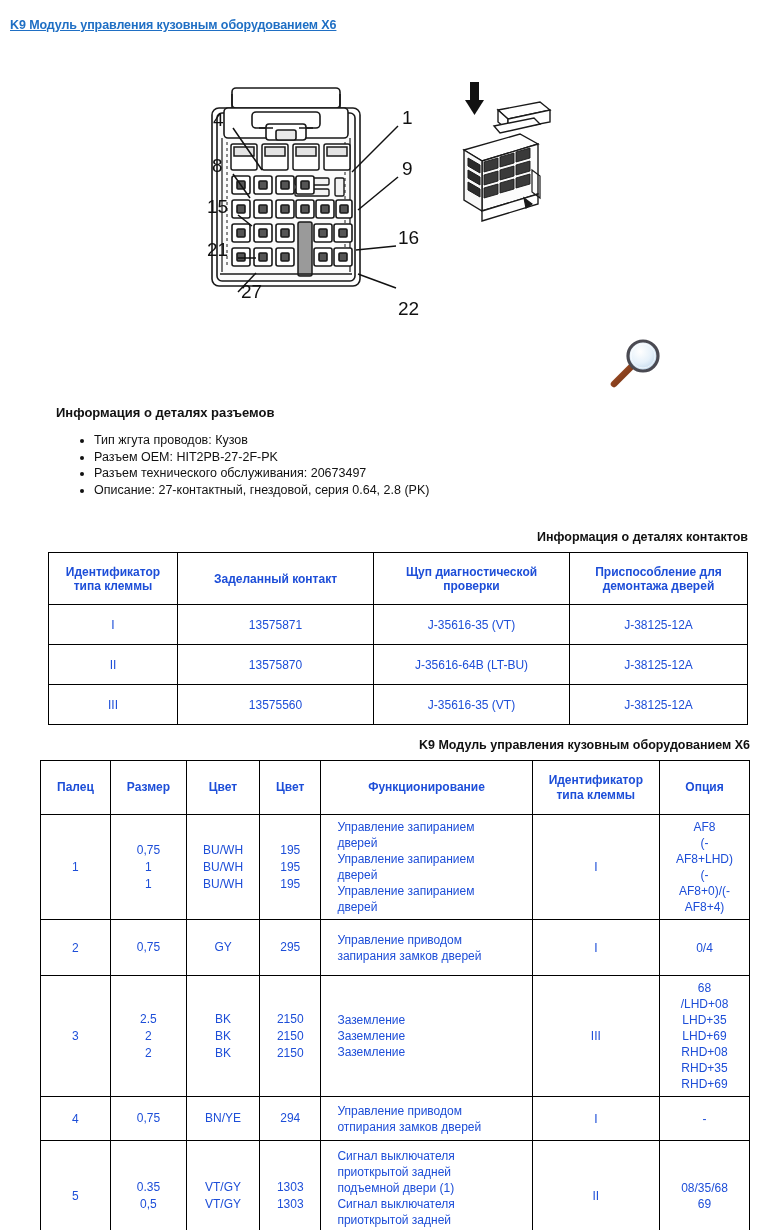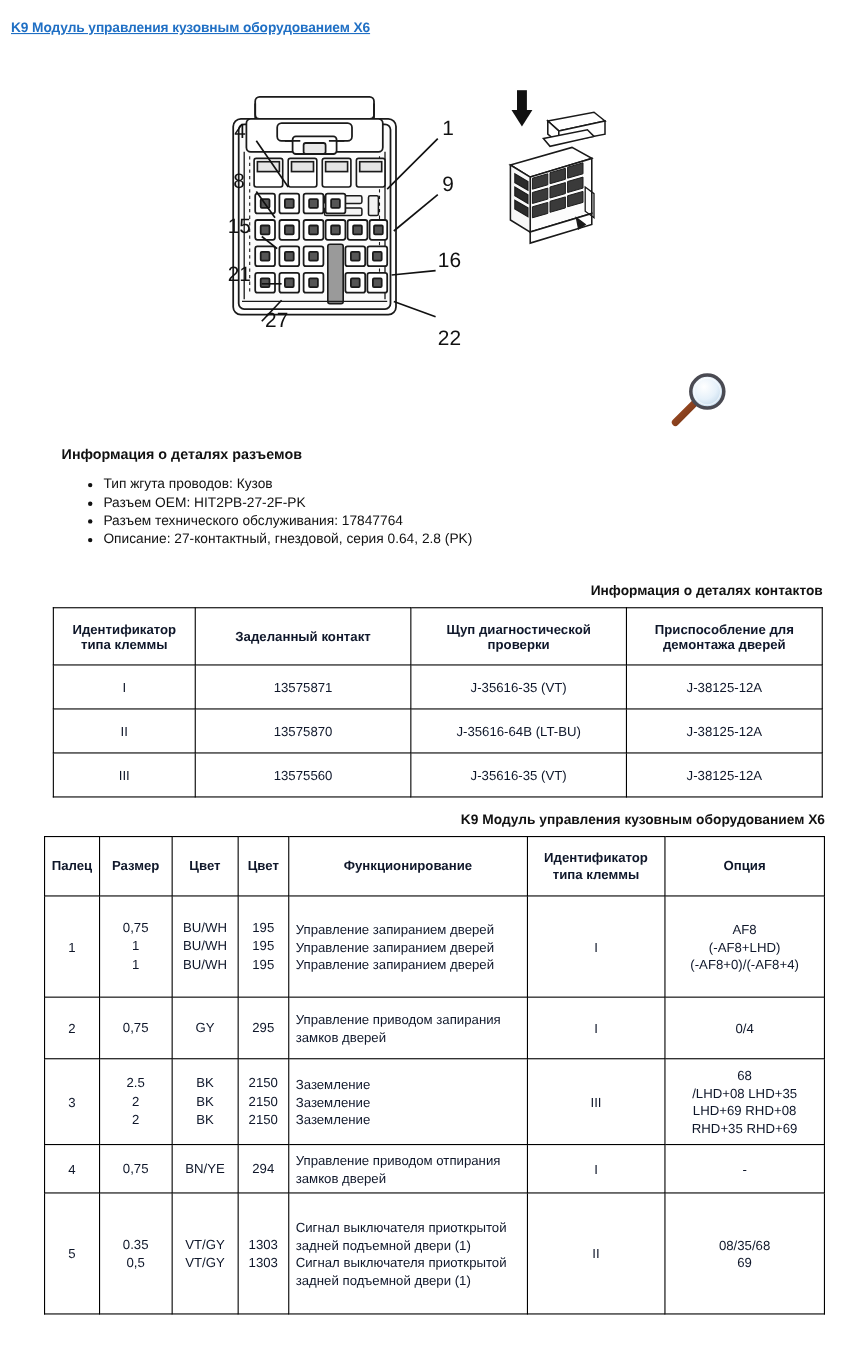--- a/index.html
+++ b/index.html
@@ -84,23 +84,23 @@
     color: #111;
     margin-bottom: 8px;
   }
   table.doc {
     border-collapse: collapse;
     width: 100%;
     background: #fff;
   }
   table.doc td, table.doc th {
     border: 1.6px solid #000;
-    padding: 4px 6px;
+    padding: 4px 16px;
     font-size: 12px;
-    color: #0f172a;
+    color: #1d4ed8;
     vertical-align: middle;
   }
   table.doc th {
     font-weight: bold;
     text-align: center;
   }
 
   
   .contacts-block {
     position: absolute;
@@ -318,21 +318,21 @@
     <line x1="10" y1="48" x2="31" y2="27" stroke="url(#handg)" stroke-width="6.5" stroke-linecap="round"></line>
     <circle cx="39" cy="20" r="15" fill="url(#lensg)" stroke="#4a4a52" stroke-width="3.2"></circle>
     <circle cx="39" cy="20" r="12" fill="none" stroke="#ffffff" stroke-width="1" opacity="0.6"></circle>
   </svg>
 
   <div class="parts-info">
     <h3>Информация о деталях разъемов</h3>
     <ul>
       <li>Тип жгута проводов: Кузов</li>
       <li>Разъем OEM: HIT2PB-27-2F-PK</li>
-      <li>Разъем технического обслуживания: 17847764</li>
+      <li>Разъем технического обслуживания: 20673497</li>
       <li>Описание: 27-контактный, гнездовой, серия 0.64, 2.8 (PK)</li>
     </ul>
   </div>
 
   <div class="contacts-block">
     <div class="tbl-caption">Информация о деталях контактов</div>
     <table class="doc">
       <thead>
         <tr>
           <th style="width:129px">Идентификатор типа клеммы</th>

